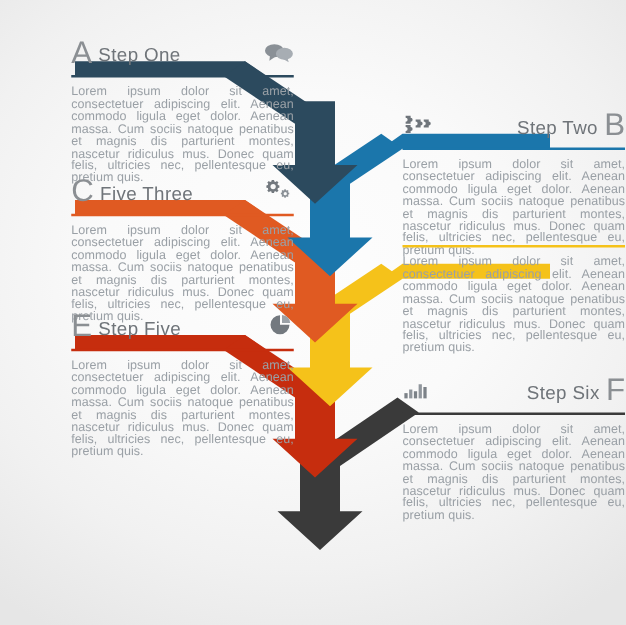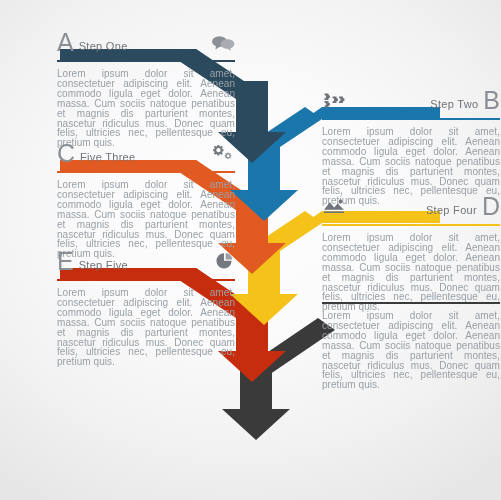--- a/index.html
+++ b/index.html
@@ -26,21 +26,21 @@
   }
   .step.left .head{justify-content:flex-start;}
   .step.right .head{justify-content:flex-end;}
 
   .letter{
     font-size:25px;line-height:25px;
     color:#8b8f93;font-weight:300;
     letter-spacing:0px;
   }
   .slabel{
-    font-size:11px;line-height:12px;
+    font-size:15px;line-height:12px;
     color:#6f7479;letter-spacing:.3px;
     position:relative;top:-1px;
   }
   .hicon{
     width:26px;height:22px;
     display:flex;align-items:center;
   }
   .step.left .hicon{justify-content:flex-end;margin-left:auto;}
   .step.right .hicon{justify-content:flex-start;margin-right:auto;order:-1;}
 
@@ -151,48 +151,50 @@
           <path d="M17.8 9.2l.7.2.6-.5.8.8-.5.6.2.7.8.2v1.1l-.8.2-.2.7.5.6-.8.8-.6-.5-.7.2-.2.8h-1.1l-.2-.8-.7-.2-.6.5-.8-.8.5-.6-.2-.7-.8-.2v-1.1l.8-.2.2-.7-.5-.6.8-.8.6.5.7-.2.2-.8h1.1Z" fill="#8b9197"></path>
           <circle cx="17.2" cy="11.9" r="1.3" fill="#fafafa"></circle>
         </svg>
       </span>
     </div>
     <div class="rule" style="background:#e05a22"></div>
     <div class="body">Lorem ipsum dolor sit amet, consectetuer adipiscing elit. Aenean commodo ligula eget dolor. Aenean massa. Cum sociis natoque penatibus et magnis dis parturient montes, nascetur ridiculus mus. Donec quam felis, ultricies nec, pellentesque eu, pretium quis.</div>
   </div>
 
   <div class="step right" id="s4">
-    <div class="head">
-      <span class="hicon">
-        <svg width="24" height="17" viewBox="0 0 24 17">
-          <path d="M2 14.2h20" stroke="#6f757b" stroke-width="1.6"></path>
-          <path d="M2 11.8 L7.8 4.2 L12.2 9.4 L15.6 5.6 L22 11.8 Z" fill="#6f757b"></path>
-          <circle cx="18.6" cy="3.4" r="1.9" fill="#6f757b"></circle>
-        </svg>
-      </span>
-      <span class="slabel">Step Four</span>
-      <span class="letter">D</span>
-    </div>
     <div class="rule" style="background:#f5c21a"></div>
     <div class="body">Lorem ipsum dolor sit amet, consectetuer adipiscing elit. Aenean commodo ligula eget dolor. Aenean massa. Cum sociis natoque penatibus et magnis dis parturient montes, nascetur ridiculus mus. Donec quam felis, ultricies nec, pellentesque eu, pretium quis.</div>
   </div>
 
   <div class="step left" id="s5">
     <div class="head">
       <span class="letter">E</span>
       <span class="slabel">Step Five</span>
       <span class="hicon">
         <svg width="20" height="18" viewBox="0 0 20 18">
           <path d="M9 1.2A7.6 7.6 0 1 0 16.6 8.8H9Z" fill="#73797f"></path>
           <path d="M10.6 0.9 V7.4 H17.1 A6.6 6.6 0 0 0 10.6 0.9Z" fill="#9ba1a7"></path>
         </svg>
       </span>
     </div>
     <div class="rule" style="background:#c62d0e"></div>
     <div class="body">Lorem ipsum dolor sit amet, consectetuer adipiscing elit. Aenean commodo ligula eget dolor. Aenean massa. Cum sociis natoque penatibus et magnis dis parturient montes, nascetur ridiculus mus. Donec quam felis, ultricies nec, pellentesque eu, pretium quis.</div>
   </div>
 
   <div class="step right" id="s6">
+    <div class="head">
+      <span class="hicon">
+        <svg width="22" height="17" viewBox="0 0 22 17">
+          <rect x="1.5" y="11.5" width="2.6" height="4.2" fill="#7c8288"></rect>
+          <rect x="5.3" y="8.6" width="2.6" height="7.1" fill="#90969c"></rect>
+          <rect x="9.1" y="10.0" width="2.6" height="5.7" fill="#7c8288"></rect>
+          <rect x="12.9" y="4.4" width="2.6" height="11.3" fill="#90969c"></rect>
+          <rect x="16.7" y="6.6" width="2.6" height="9.1" fill="#7c8288"></rect>
+        </svg>
+      </span>
+      <span class="slabel">Step Six</span>
+      <span class="letter">F</span>
+    </div>
     <div class="rule" style="background:#3a3a3a"></div>
     <div class="body">Lorem ipsum dolor sit amet, consectetuer adipiscing elit. Aenean commodo ligula eget dolor. Aenean massa. Cum sociis natoque penatibus et magnis dis parturient montes, nascetur ridiculus mus. Donec quam felis, ultricies nec, pellentesque eu, pretium quis.</div>
   </div>
 
 </div>
 
 </body></html>

